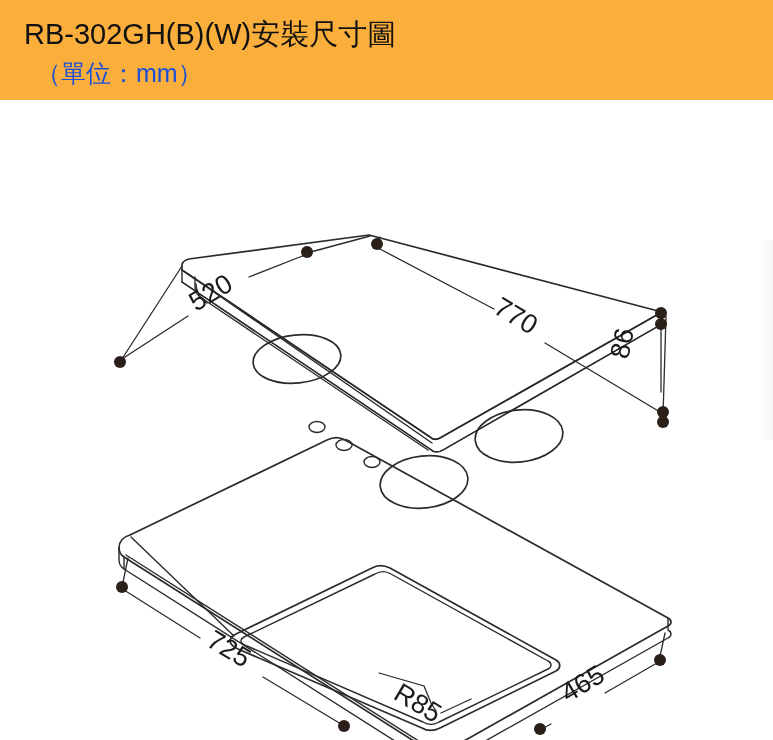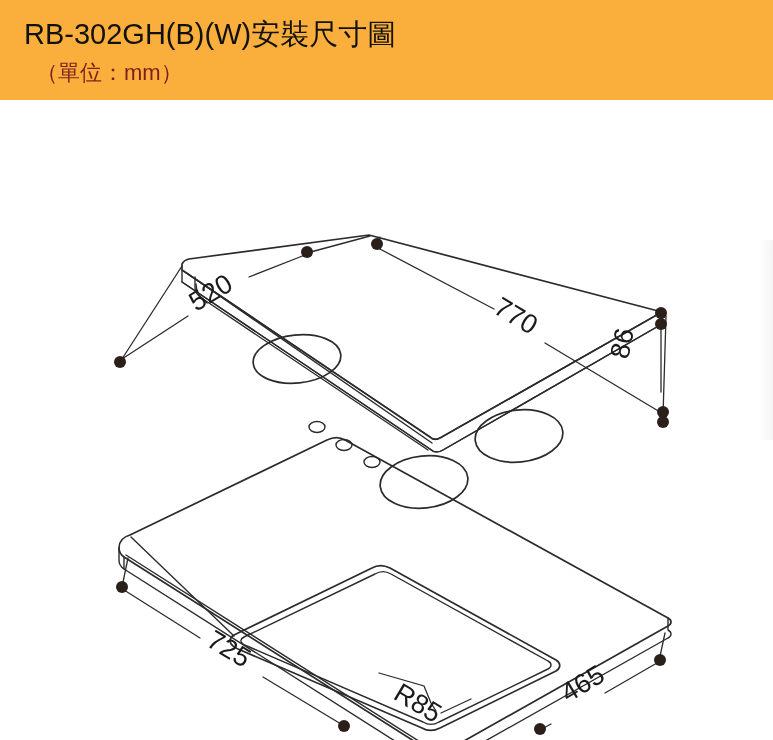--- a/index.html
+++ b/index.html
@@ -38,23 +38,23 @@
     line-height: 34px;
     color: #111111;
     font-weight: 400;
     white-space: nowrap;
     letter-spacing: 0px;
   }
   #header-title-line2 {
     position: absolute;
     left: 36px;
     top: 56px;
-    font-size: 22px;
+    font-size: 25px;
     line-height: 34px;
-    color: #7f1d1d;
+    color: #1d4ed8;
     font-weight: 400;
     white-space: nowrap;
   }
   
   #drawing-area {
     position: absolute;
     left: 0;
     top: 100px;
     width: 773px;
     height: 640px;

